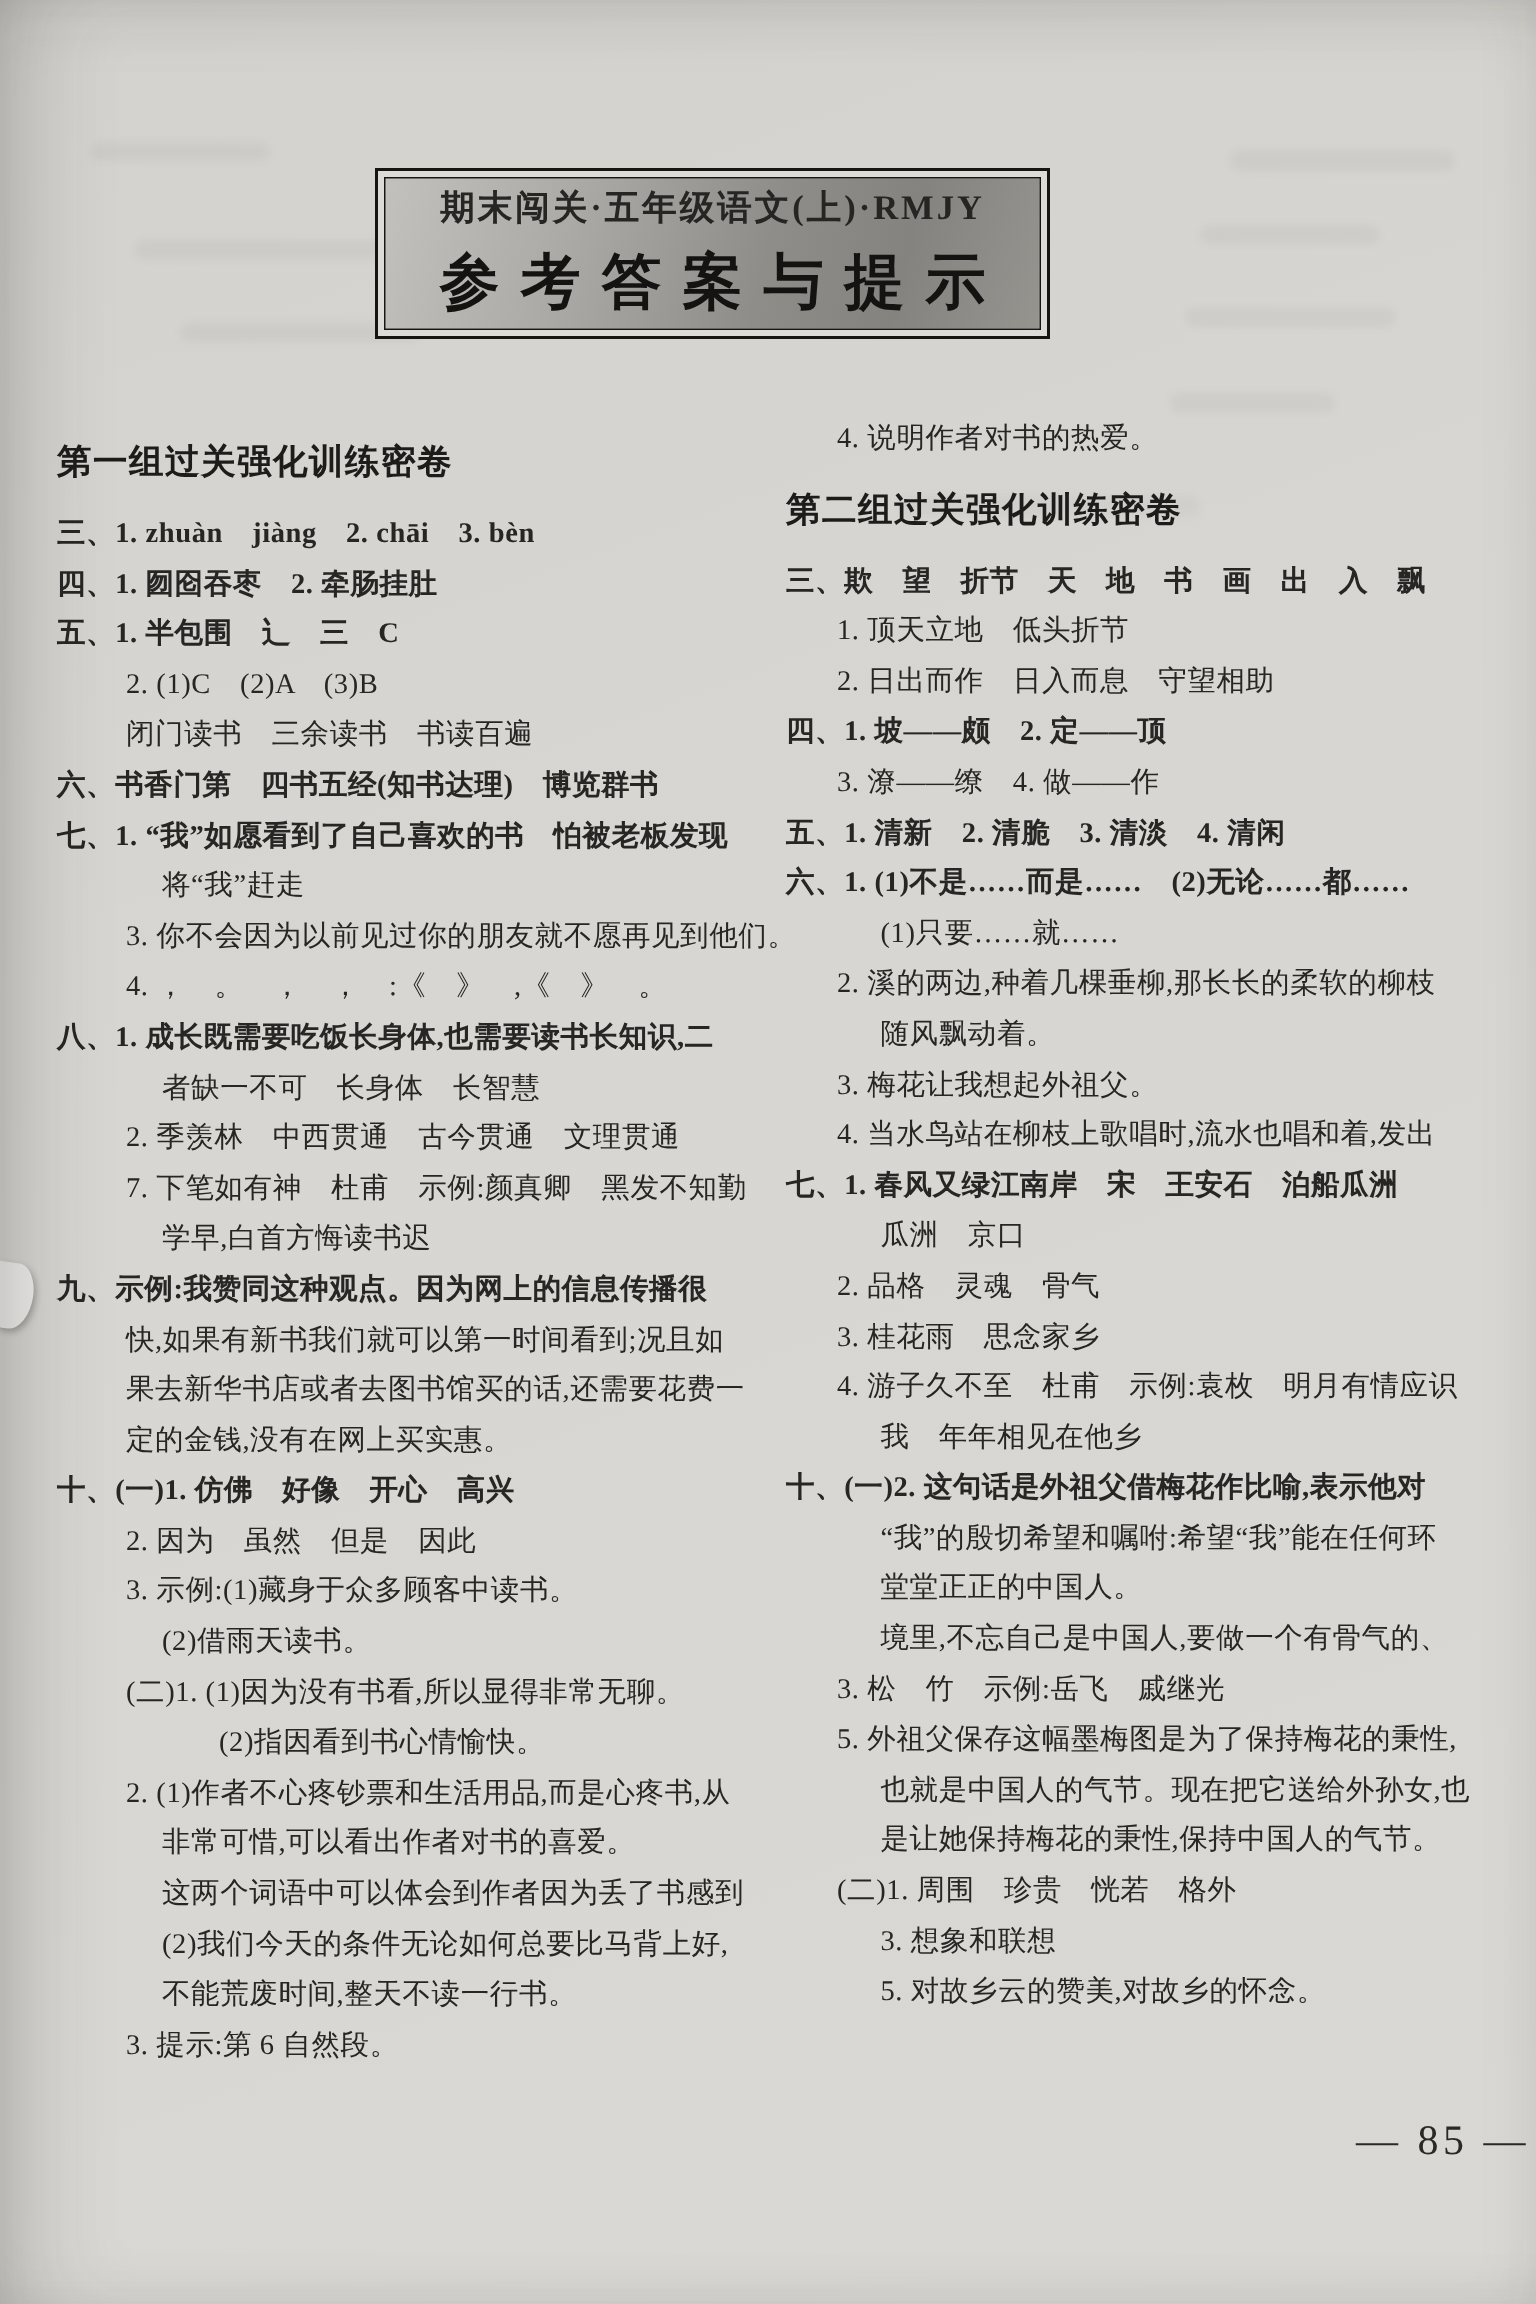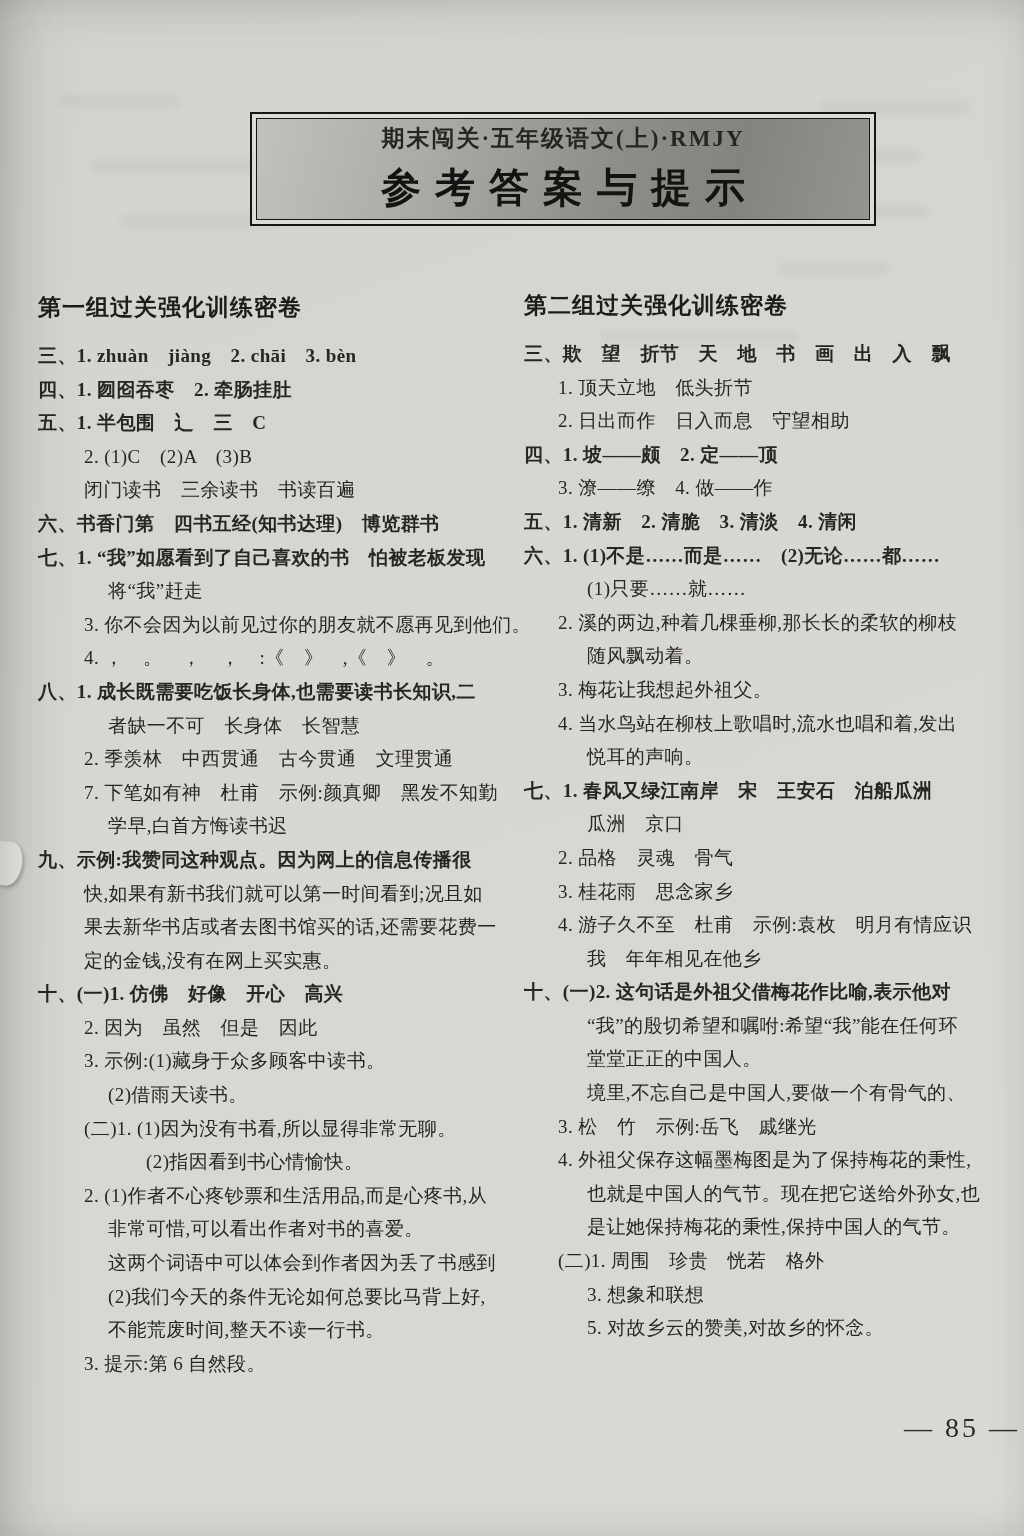--- a/index.html
+++ b/index.html
@@ -26,21 +26,21 @@
   .bleed{position:absolute;background:#6a6864;opacity:.07;filter:blur(3px);border-radius:6px;pointer-events:none;}
   
   .tear{
     position:absolute;left:-4px;top:842px;width:26px;height:44px;
     background:#efeeec;border-radius:0 60% 70% 40%;
     box-shadow:2px 2px 4px rgba(60,58,55,.35);
     transform:rotate(8deg);
   }
   
   .header-box{
-    position:absolute;left:250px;top:112px;width:626px;height:114px;
+    position:absolute;left:250px;top:112px;width:450px;height:114px;
     border:2px solid #161514;background:#dddbd7;
     box-sizing:border-box;padding:4px;
   }
   .header-inner{
     width:100%;height:100%;box-sizing:border-box;
     border:1px solid #161514;
     background:linear-gradient(104deg,#c3c1bd 0%,#abaaa6 28%,#8f8d89 58%,#85837f 78%,#96948f 100%);
     display:flex;flex-direction:column;align-items:center;justify-content:center;
   }
   .header-series{
@@ -135,47 +135,49 @@
         <div class="line ind-1"><span>2. (1)作者不心疼钞票和生活用品,而是心疼书,从</span></div>
         <div class="line ind-2"><span>非常可惜,可以看出作者对书的喜爱。</span></div>
         <div class="line ind-2"><span>这两个词语中可以体会到作者因为丢了书感到</span></div>
         <div class="line ind-2"><span>(2)我们今天的条件无论如何总要比马背上好,</span></div>
         <div class="line ind-2"><span>不能荒废时间,整天不读一行书。</span></div>
         <div class="line ind-1"><span>3. 提示:第 6 自然段。</span></div>
       </div>
   </div>
 
   <div class="col col-right">
+    <div class="lines">
+        <div class="line ind-1"><span>4. 说明作者对书的热爱。</span></div>
+      </div>
     <h2 class="section-title">第二组过关强化训练密卷</h2>
     <div class="lines">
         <div class="line ind-0"><span>三、欺　望　折节　天　地　书　画　出　入　飘</span></div>
         <div class="line ind-1"><span>1. 顶天立地　低头折节</span></div>
         <div class="line ind-1"><span>2. 日出而作　日入而息　守望相助</span></div>
         <div class="line ind-0"><span>四、1. 坡——颇　2. 定——顶</span></div>
         <div class="line ind-1"><span>3. 潦——缭　4. 做——作</span></div>
         <div class="line ind-0"><span>五、1. 清新　2. 清脆　3. 清淡　4. 清闲</span></div>
         <div class="line ind-0"><span>六、1. (1)不是……而是……　(2)无论……都……</span></div>
         <div class="line ind-2"><span>(1)只要……就……</span></div>
         <div class="line ind-1"><span>2. 溪的两边,种着几棵垂柳,那长长的柔软的柳枝</span></div>
         <div class="line ind-2"><span>随风飘动着。</span></div>
         <div class="line ind-1"><span>3. 梅花让我想起外祖父。</span></div>
         <div class="line ind-1"><span>4. 当水鸟站在柳枝上歌唱时,流水也唱和着,发出</span></div>
-        <div class="line ind-2"><span>悦耳的声响。</span></div>
         <div class="line ind-0"><span>七、1. 春风又绿江南岸　宋　王安石　泊船瓜洲</span></div>
         <div class="line ind-2"><span>瓜洲　京口</span></div>
         <div class="line ind-1"><span>2. 品格　灵魂　骨气</span></div>
         <div class="line ind-1"><span>3. 桂花雨　思念家乡</span></div>
         <div class="line ind-1"><span>4. 游子久不至　杜甫　示例:袁枚　明月有情应识</span></div>
         <div class="line ind-2"><span>我　年年相见在他乡</span></div>
         <div class="line ind-0"><span>十、(一)2. 这句话是外祖父借梅花作比喻,表示他对</span></div>
         <div class="line ind-2"><span>“我”的殷切希望和嘱咐:希望“我”能在任何环</span></div>
         <div class="line ind-2"><span>堂堂正正的中国人。</span></div>
         <div class="line ind-2"><span>境里,不忘自己是中国人,要做一个有骨气的、</span></div>
         <div class="line ind-1"><span>3. 松　竹　示例:岳飞　戚继光</span></div>
-        <div class="line ind-1"><span>4. 外祖父保存这幅墨梅图是为了保持梅花的秉性,</span></div>
+        <div class="line ind-1"><span>5. 外祖父保存这幅墨梅图是为了保持梅花的秉性,</span></div>
         <div class="line ind-2"><span>也就是中国人的气节。现在把它送给外孙女,也</span></div>
         <div class="line ind-2"><span>是让她保持梅花的秉性,保持中国人的气节。</span></div>
         <div class="line ind-1"><span>(二)1. 周围　珍贵　恍若　格外</span></div>
         <div class="line ind-2"><span>3. 想象和联想</span></div>
         <div class="line ind-2"><span>5. 对故乡云的赞美,对故乡的怀念。</span></div>
       </div>
   </div>
 
   <div class="footer">— 85 —</div>
 

